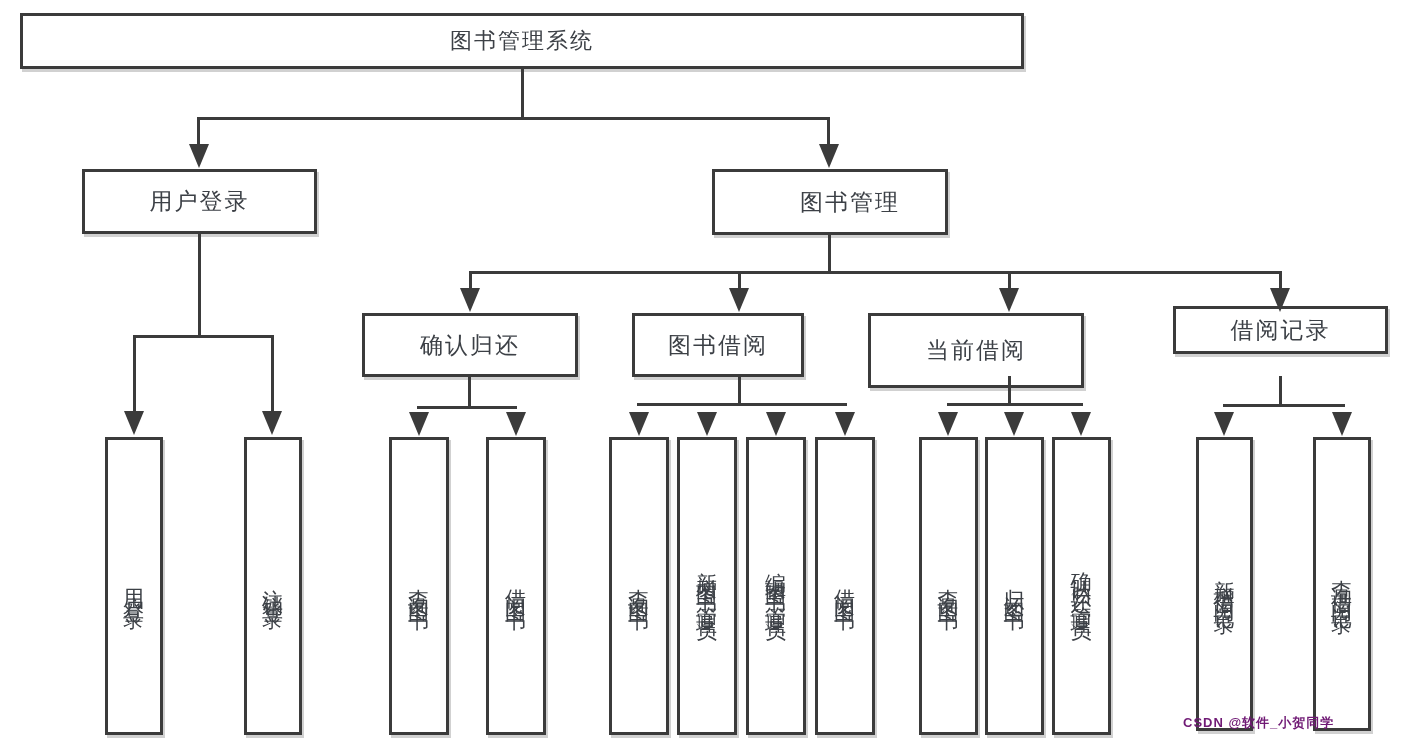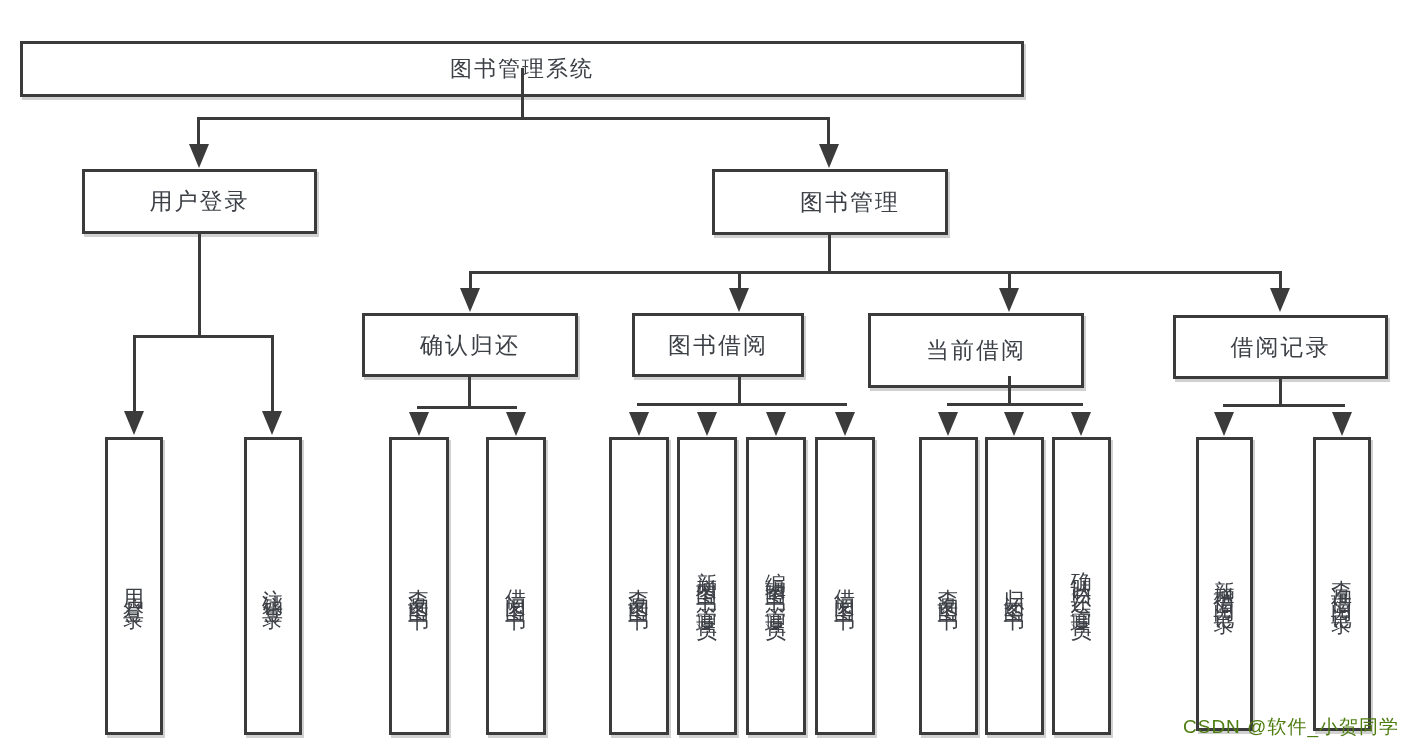--- a/index.html
+++ b/index.html
@@ -6,55 +6,55 @@
   .stage{
     position:relative;width:1405px;height:747px;background:#ffffff;
     font-family:"Liberation Sans","DejaVu Sans",sans-serif;color:#3c4046;overflow:hidden;
   }
   .box{
     position:absolute;background:#ffffff;border:3px solid #3b3b3b;box-sizing:border-box;
     display:flex;align-items:center;justify-content:center;
     box-shadow:2px 3px 0 rgba(0,0,0,0.18);
     font-size:23px;letter-spacing:2px;white-space:nowrap;
   }
-  .box.root{font-size:22px;margin-top:28px;}
+  .box.root{font-size:22px;}
   .leaf{
     position:absolute;background:#ffffff;border:3px solid #3b3b3b;box-sizing:border-box;
     display:flex;align-items:center;justify-content:center;
     box-shadow:2px 3px 0 rgba(0,0,0,0.18);
   }
   .leaf span{
     writing-mode:vertical-rl;text-orientation:mixed;
     font-size:21px;letter-spacing:7px;line-height:1;
   }
   .ln{position:absolute;background:#3b3b3b;}
   .ah{
     position:absolute;width:0;height:0;
     border-left:10px solid transparent;border-right:10px solid transparent;
     border-top:24px solid #3b3b3b;
   }
   .wm{
-    position:absolute;left:1183px;top:714px;color:#4d7c0f;
-    font-size:19px;letter-spacing:1px;white-space:nowrap;
+    position:absolute;left:1183px;top:714px;color:#701a75;
+    font-size:13px;letter-spacing:1px;white-space:nowrap;font-weight:bold;
   }
 </style>
 </head>
 <body>
 
 <div class="stage">
 
   <div class="box root" style="left:20px;top:13px;width:1004px;height:56px;">图书管理系统</div>
 
   <div class="box" style="left:82px;top:169px;width:235px;height:65px;">用户登录</div>
   <div class="box" style="left:712px;top:169px;width:236px;height:66px;padding-left:40px;">图书管理</div>
 
   <div class="box" style="left:362px;top:313px;width:216px;height:64px;">确认归还</div>
   <div class="box" style="left:632px;top:313px;width:172px;height:64px;">图书借阅</div>
   <div class="box" style="left:868px;top:313px;width:216px;height:75px;">当前借阅</div>
-  <div class="box" style="left:1173px;top:315px;width:215px;height:64px;">借阅记录</div>
+  <div class="box" style="left:1173px;top:306px;width:215px;height:48px;">借阅记录</div>
 
   <div class="leaf" style="left:105px;top:437px;width:58px;height:298px;">
     <span>用户登录</span>
     </div>
   <div class="leaf" style="left:244px;top:437px;width:58px;height:298px;">
     <span>注销登录</span>
     </div>
 
   <div class="leaf" style="left:389px;top:437px;width:60px;height:298px;">
     <span>查询图书</span>

